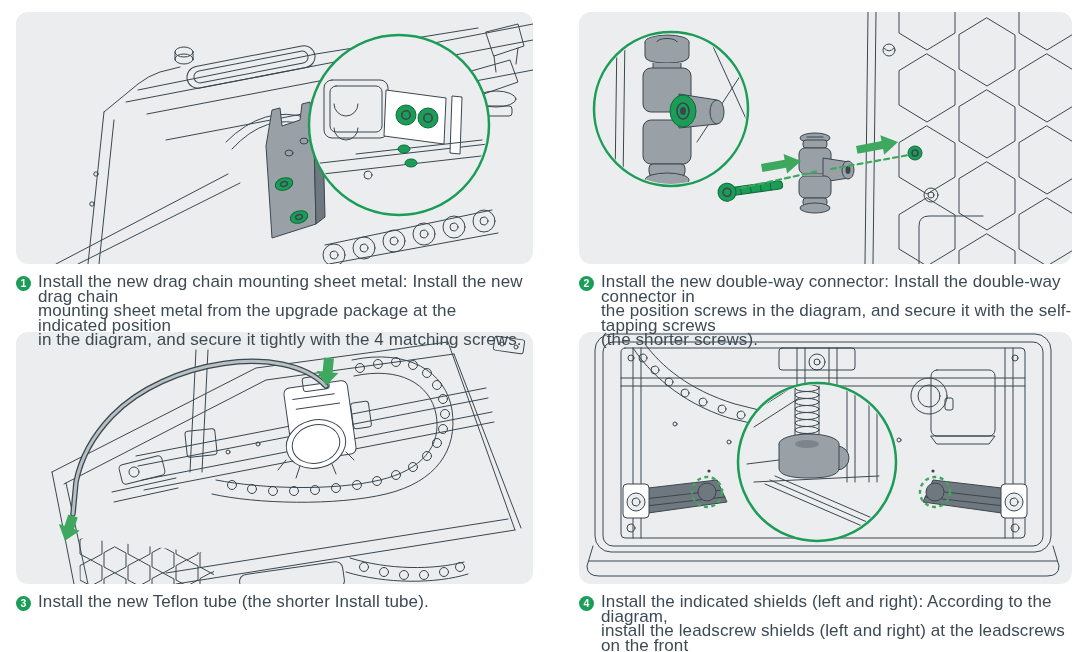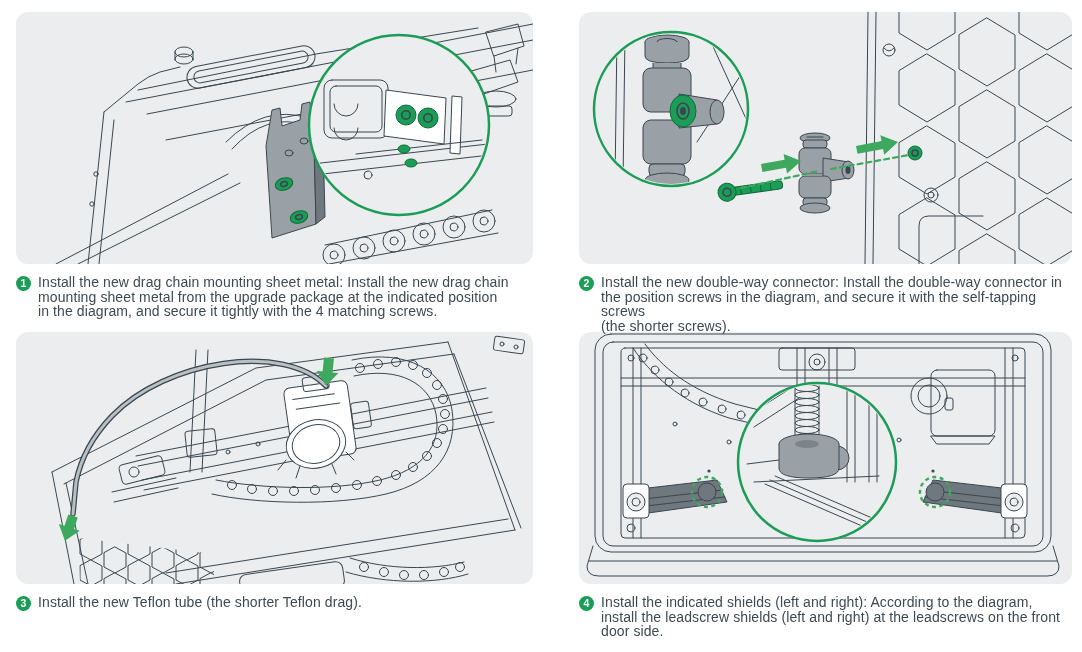--- a/index.html
+++ b/index.html
@@ -22,21 +22,21 @@
   .p3{left:16px;top:332px;width:517px;height:252px}
   .p4{left:579px;top:332px;width:493px;height:252px}
   .panel svg{display:block;width:100%;height:100%}
   .caption{position:absolute;display:flex;align-items:flex-start;gap:7px}
   .c1{left:16px;top:275px;width:507px}
   .c2{left:579px;top:275px;width:503px}
   .c3{left:16px;top:595px;width:507px}
   .c4{left:579px;top:595px;width:503px}
   .badge{flex:0 0 auto;width:15px;height:15px;border-radius:50%;background:var(--accent);
     color:#fff;font-size:10.5px;font-weight:bold;line-height:15px;text-align:center;margin-top:1px}
-  .step-text{color:var(--text);font-size:14px;line-height:14.6px;white-space:pre-line;letter-spacing:.1px}
+  .step-text{color:var(--text);font-size:17px;line-height:14.6px;white-space:pre-line;letter-spacing:.1px}
   
   .s{fill:none;stroke:var(--line);stroke-width:1;stroke-linecap:round;stroke-linejoin:round}
   .wf{fill:#fff;stroke:var(--line);stroke-width:1;stroke-linejoin:round}
   .pf{fill:var(--panel);stroke:var(--line);stroke-width:1;stroke-linejoin:round}
   .fg{fill:var(--gray);stroke:var(--line);stroke-width:1;stroke-linejoin:round}
   .fgd{fill:var(--grayd);stroke:var(--line);stroke-width:1;stroke-linejoin:round}
   .gf{fill:var(--accent);stroke:#0E6B3C;stroke-width:1}
   .ga{fill:var(--accent2);stroke:none}
   .gc{fill:var(--panel);stroke:var(--accent);stroke-width:2.5}
   .gcd{fill:none;stroke:var(--accent2);stroke-width:2.4;stroke-dasharray:4 3.5}
@@ -430,21 +430,21 @@
 in the diagram, and secure it tightly with the 4 matching screws.</p>
   </div>
   <div class="caption c2">
     <span class="badge">2</span>
     <p class="step-text">Install the new double-way connector: Install the double-way connector in
 the position screws in the diagram, and secure it with the self-tapping screws
 (the shorter screws).</p>
   </div>
   <div class="caption c3">
     <span class="badge">3</span>
-    <p class="step-text">Install the new Teflon tube (the shorter Teflon drag).</p>
+    <p class="step-text">Install the new Teflon tube (the shorter Install tube).</p>
   </div>
   <div class="caption c4">
     <span class="badge">4</span>
     <p class="step-text">Install the indicated shields (left and right): According to the diagram,
 install the leadscrew shields (left and right) at the leadscrews on the front
 door side.</p>
   </div>
 
 </div>
 

